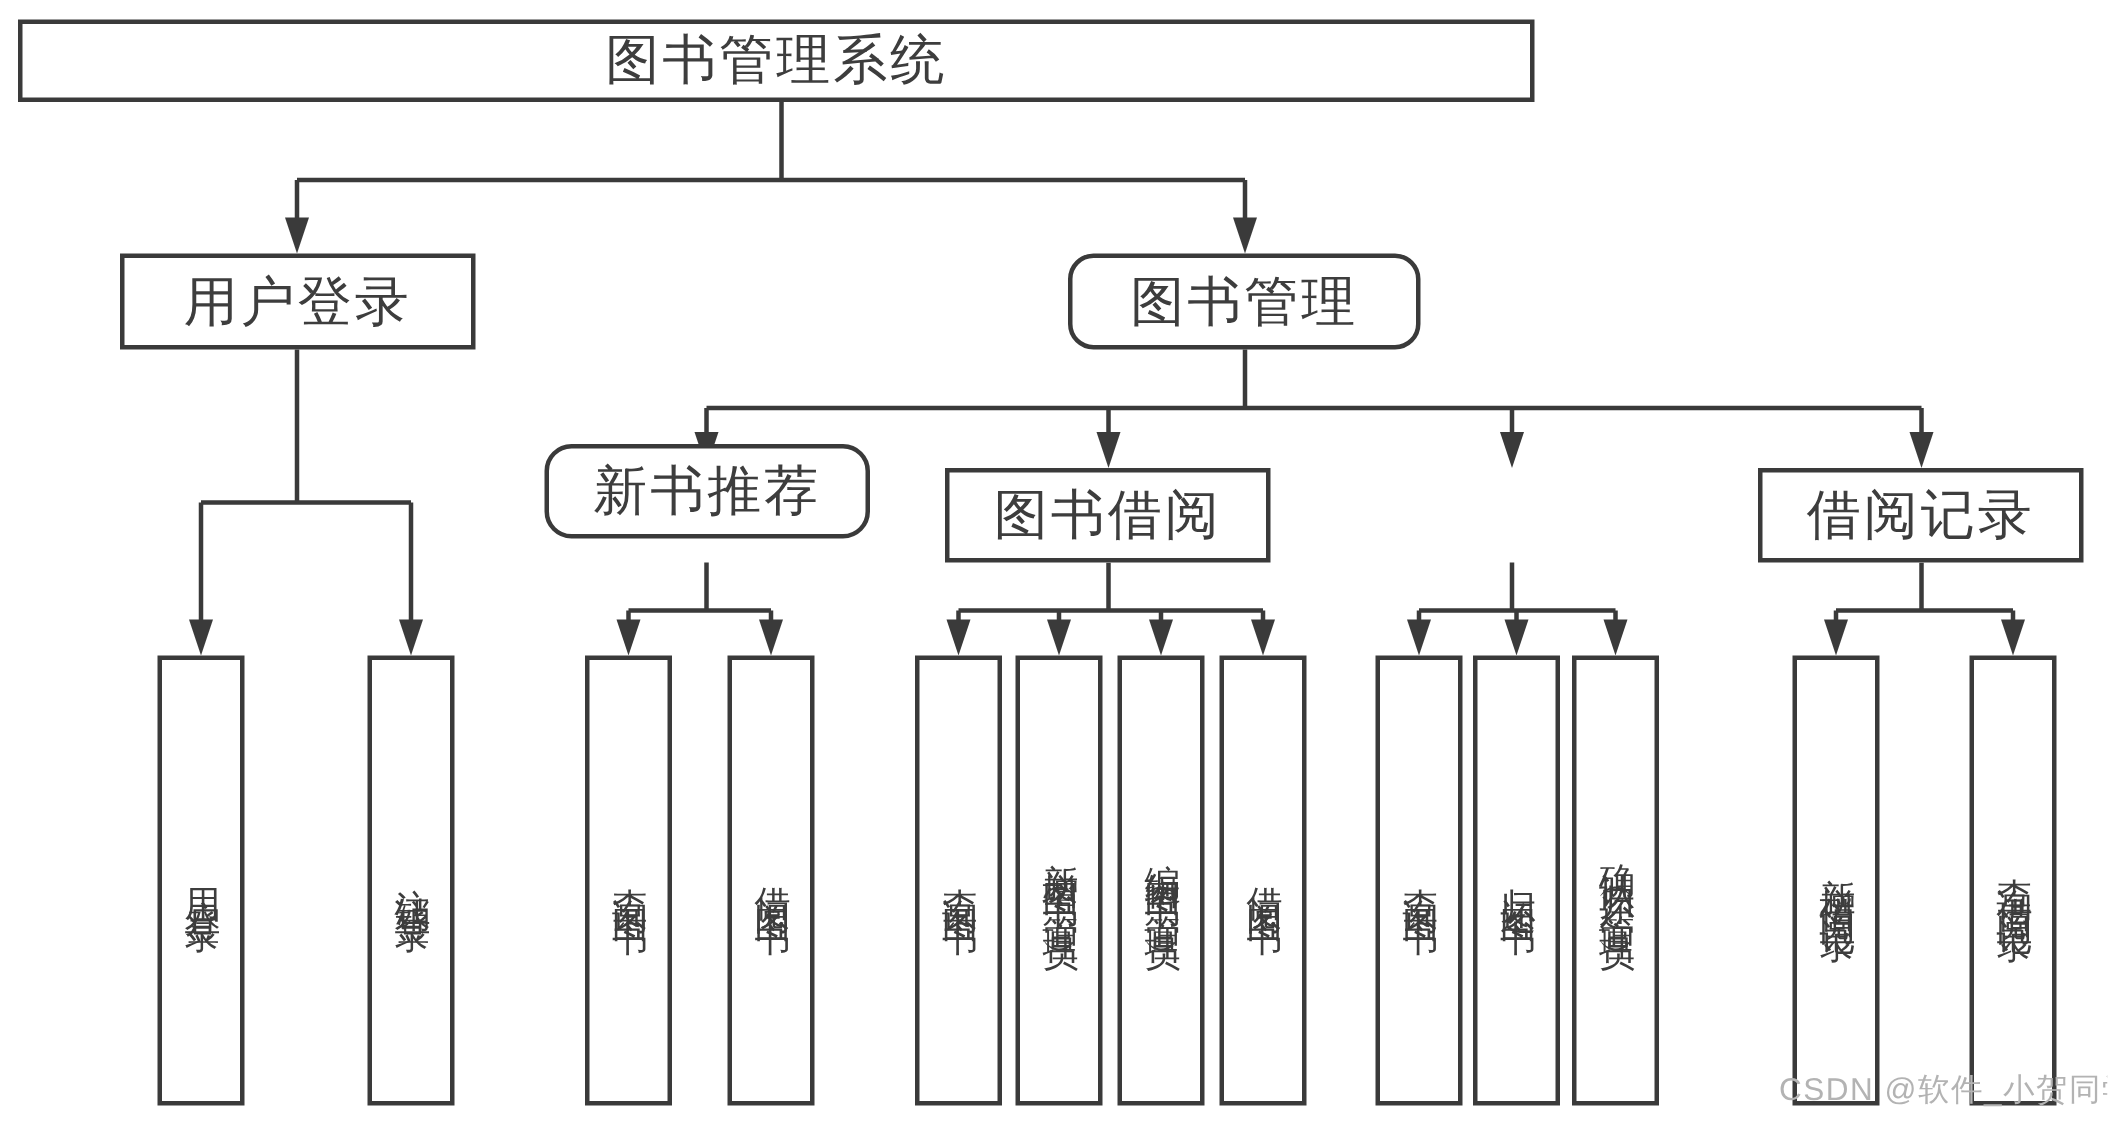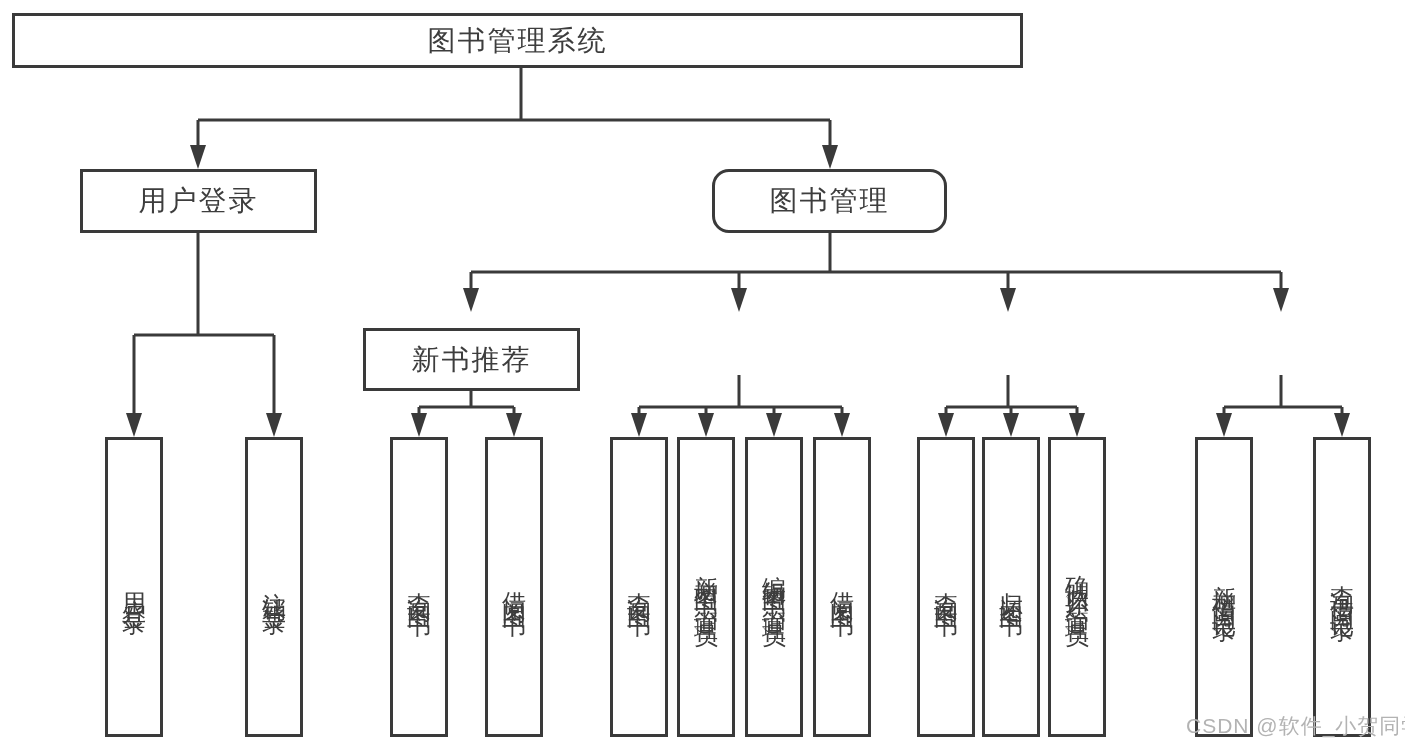--- a/index.html
+++ b/index.html
@@ -15,21 +15,21 @@
   .wire  { stroke: #3a3a3a; stroke-width: 3; fill: none; }
   .arrowheads polygon { fill: #3a3a3a; stroke: none; }
   .hbox {
     position: absolute;
     box-sizing: border-box;
     border: 3px solid #3a3a3a;
     background: #ffffff;
     display: flex;
     align-items: center;
     justify-content: center;
-    font-size: 28px;
+    font-size: 36px;
     color: #3d3d3d;
     letter-spacing: 2px;
     white-space: nowrap;
   }
   .vbox {
     position: absolute;
     box-sizing: border-box;
     border: 3px solid #3a3a3a;
     background: #ffffff;
     width: 58px;
@@ -91,21 +91,23 @@
       <polygon points="1216,413 1232,413 1224,437"></polygon>
       <polygon points="1334,413 1350,413 1342,437"></polygon>
     </g>
   </svg>
 
   <div class="hbox" style="left:12px; top:13px; width:1011px; height:55px;">图书管理系统</div>
 
   <div class="hbox" style="left:80px; top:169px; width:237px; height:64px;">用户登录</div>
   <div class="hbox" style="left:712px; top:169px; width:235px; height:64px;border-radius:17px;">图书管理</div>
 
-  <div class="hbox" style="left:363px; top:328px; width:217px; height:63px;">新书推荐</div>
+  <div class="hbox" style="left:363px; top:296px; width:217px; height:63px;border-radius:18px;">新书推荐</div>
+  <div class="hbox" style="left:630px; top:312px; width:217px; height:63px;">图书借阅</div>
+  <div class="hbox" style="left:1172px; top:312px; width:217px; height:63px;">借阅记录</div>
 
   <div class="vbox" style="left:105px;">用户登录</div>
   <div class="vbox" style="left:245px;">注销登录</div>
 
   <div class="vbox" style="left:390px;">查询图书</div>
   <div class="vbox" style="left:485px;">借阅图书</div>
 
   <div class="vbox" style="left:610px;">查询图书</div>
   <div class="vbox" style="left:677px;">新增图书（管理员）</div>
   <div class="vbox" style="left:745px;">编辑图书（管理员）</div>

